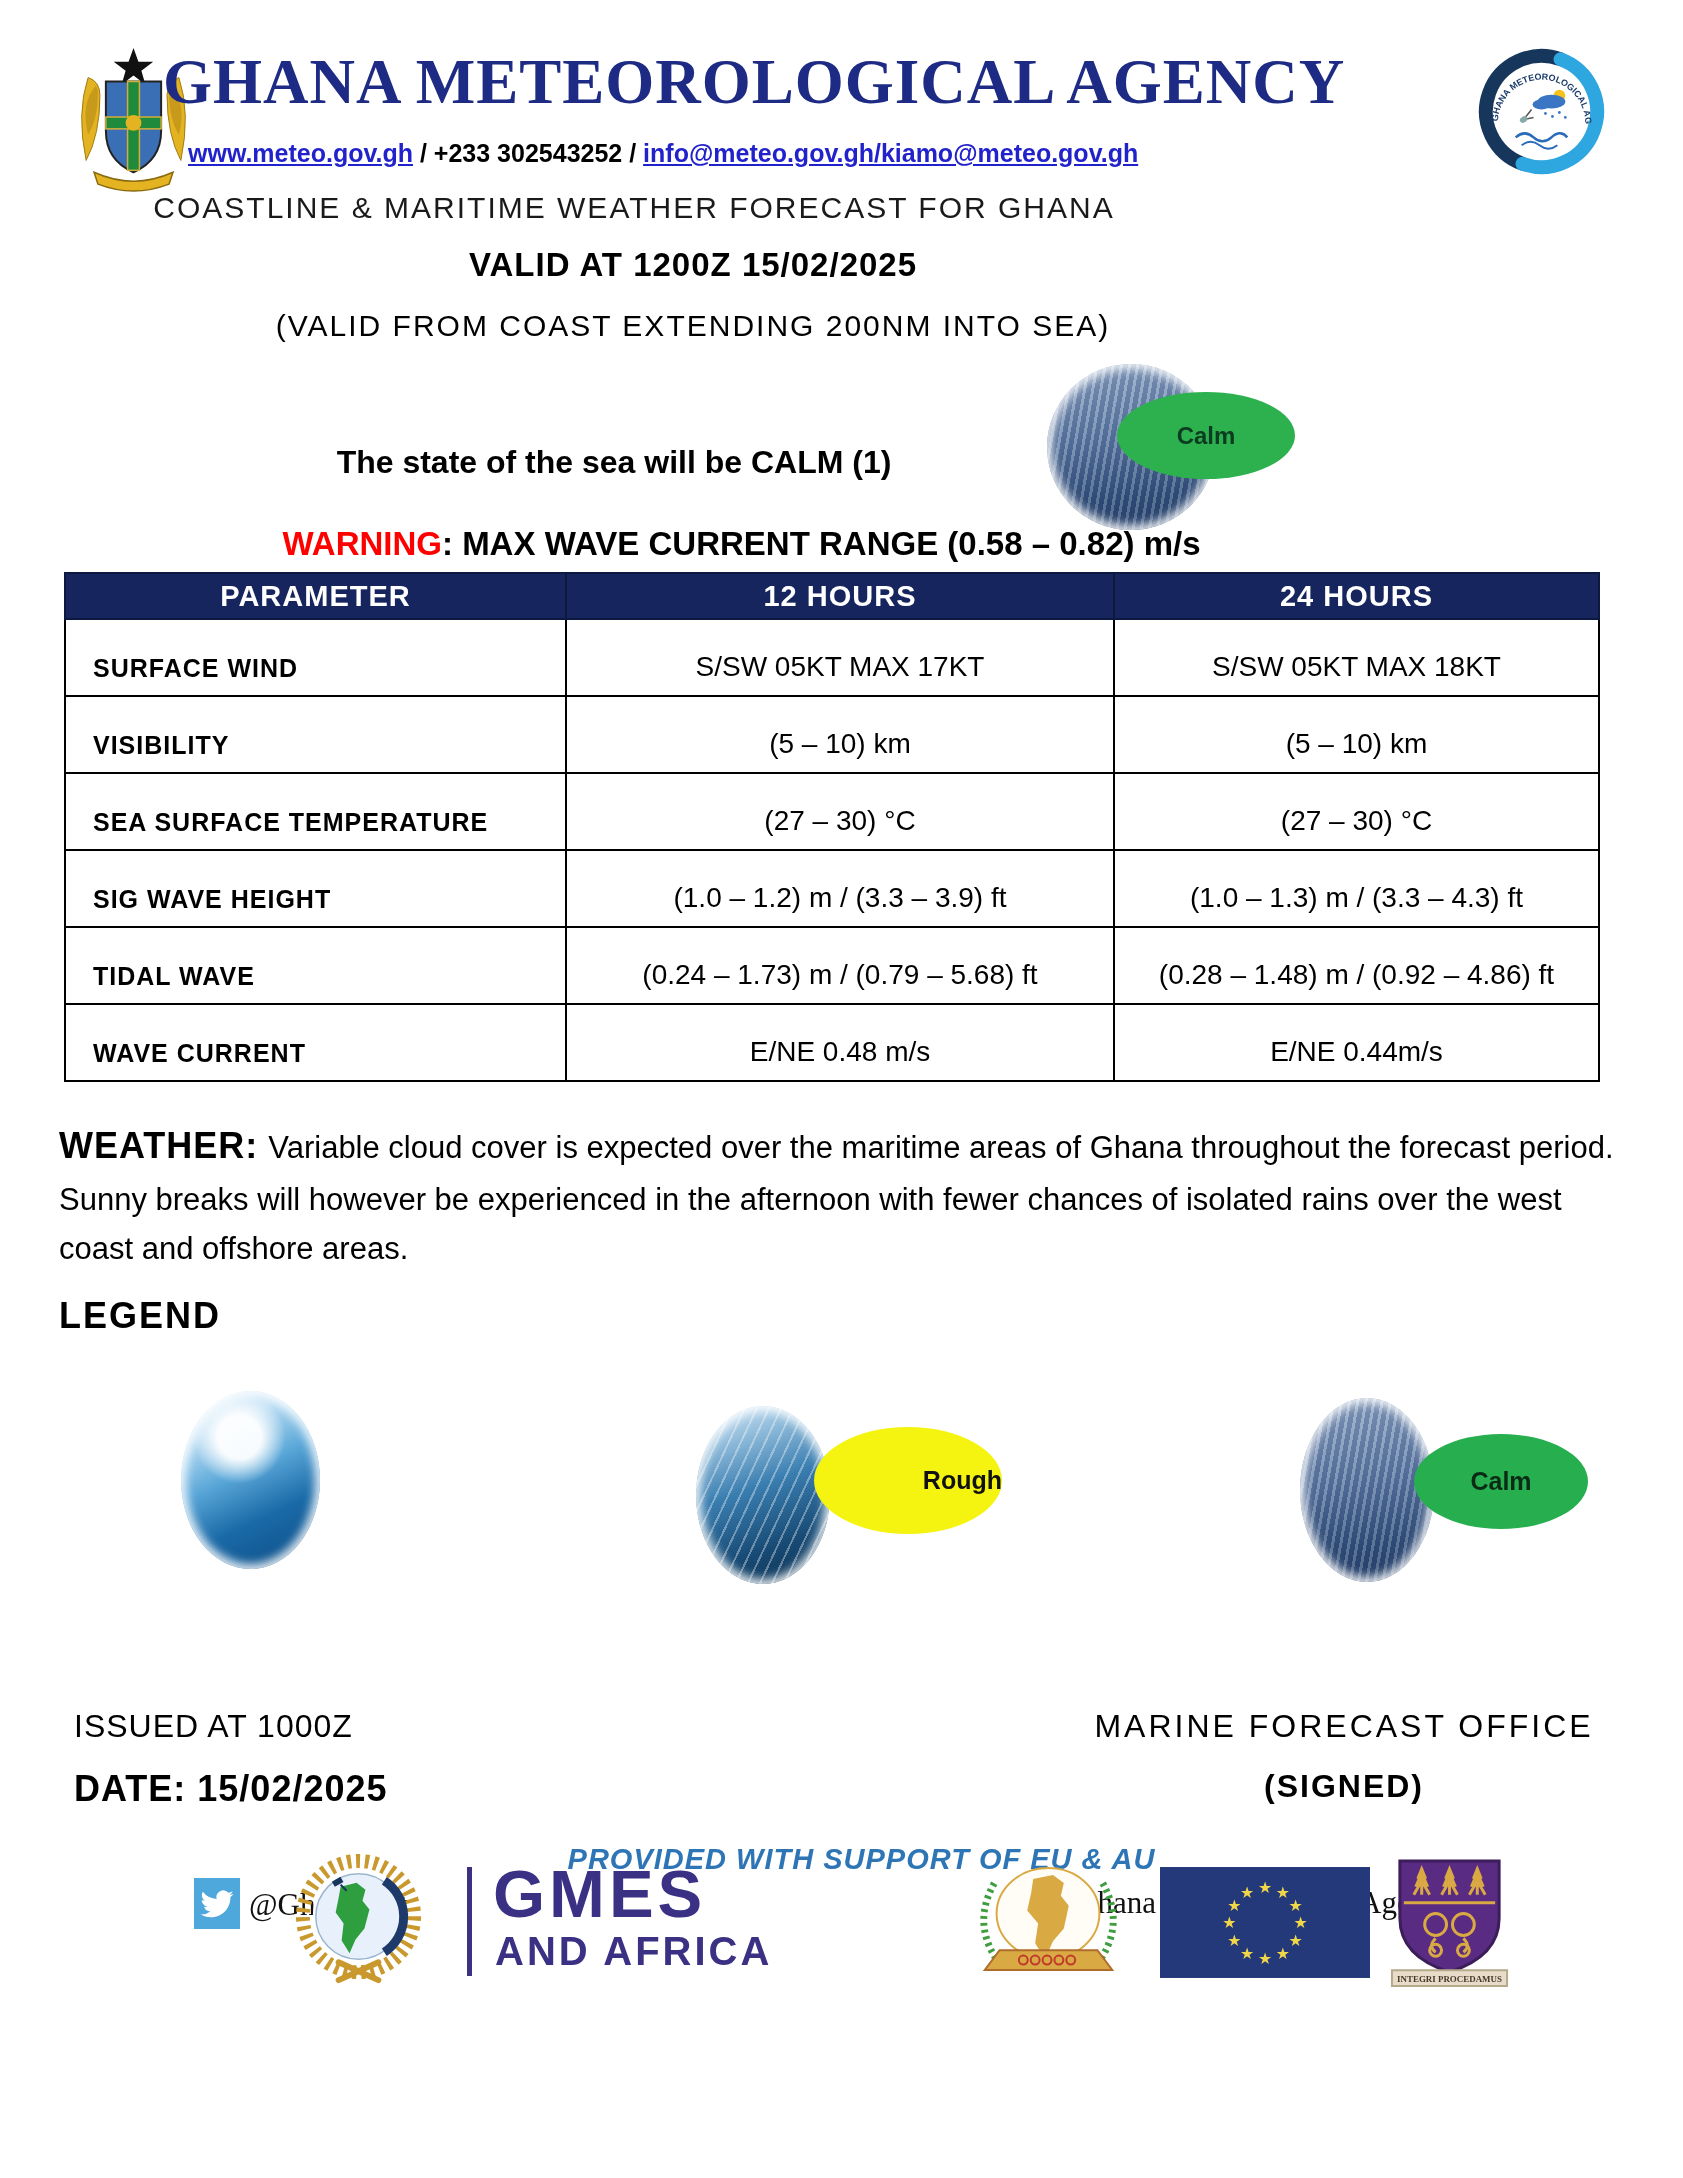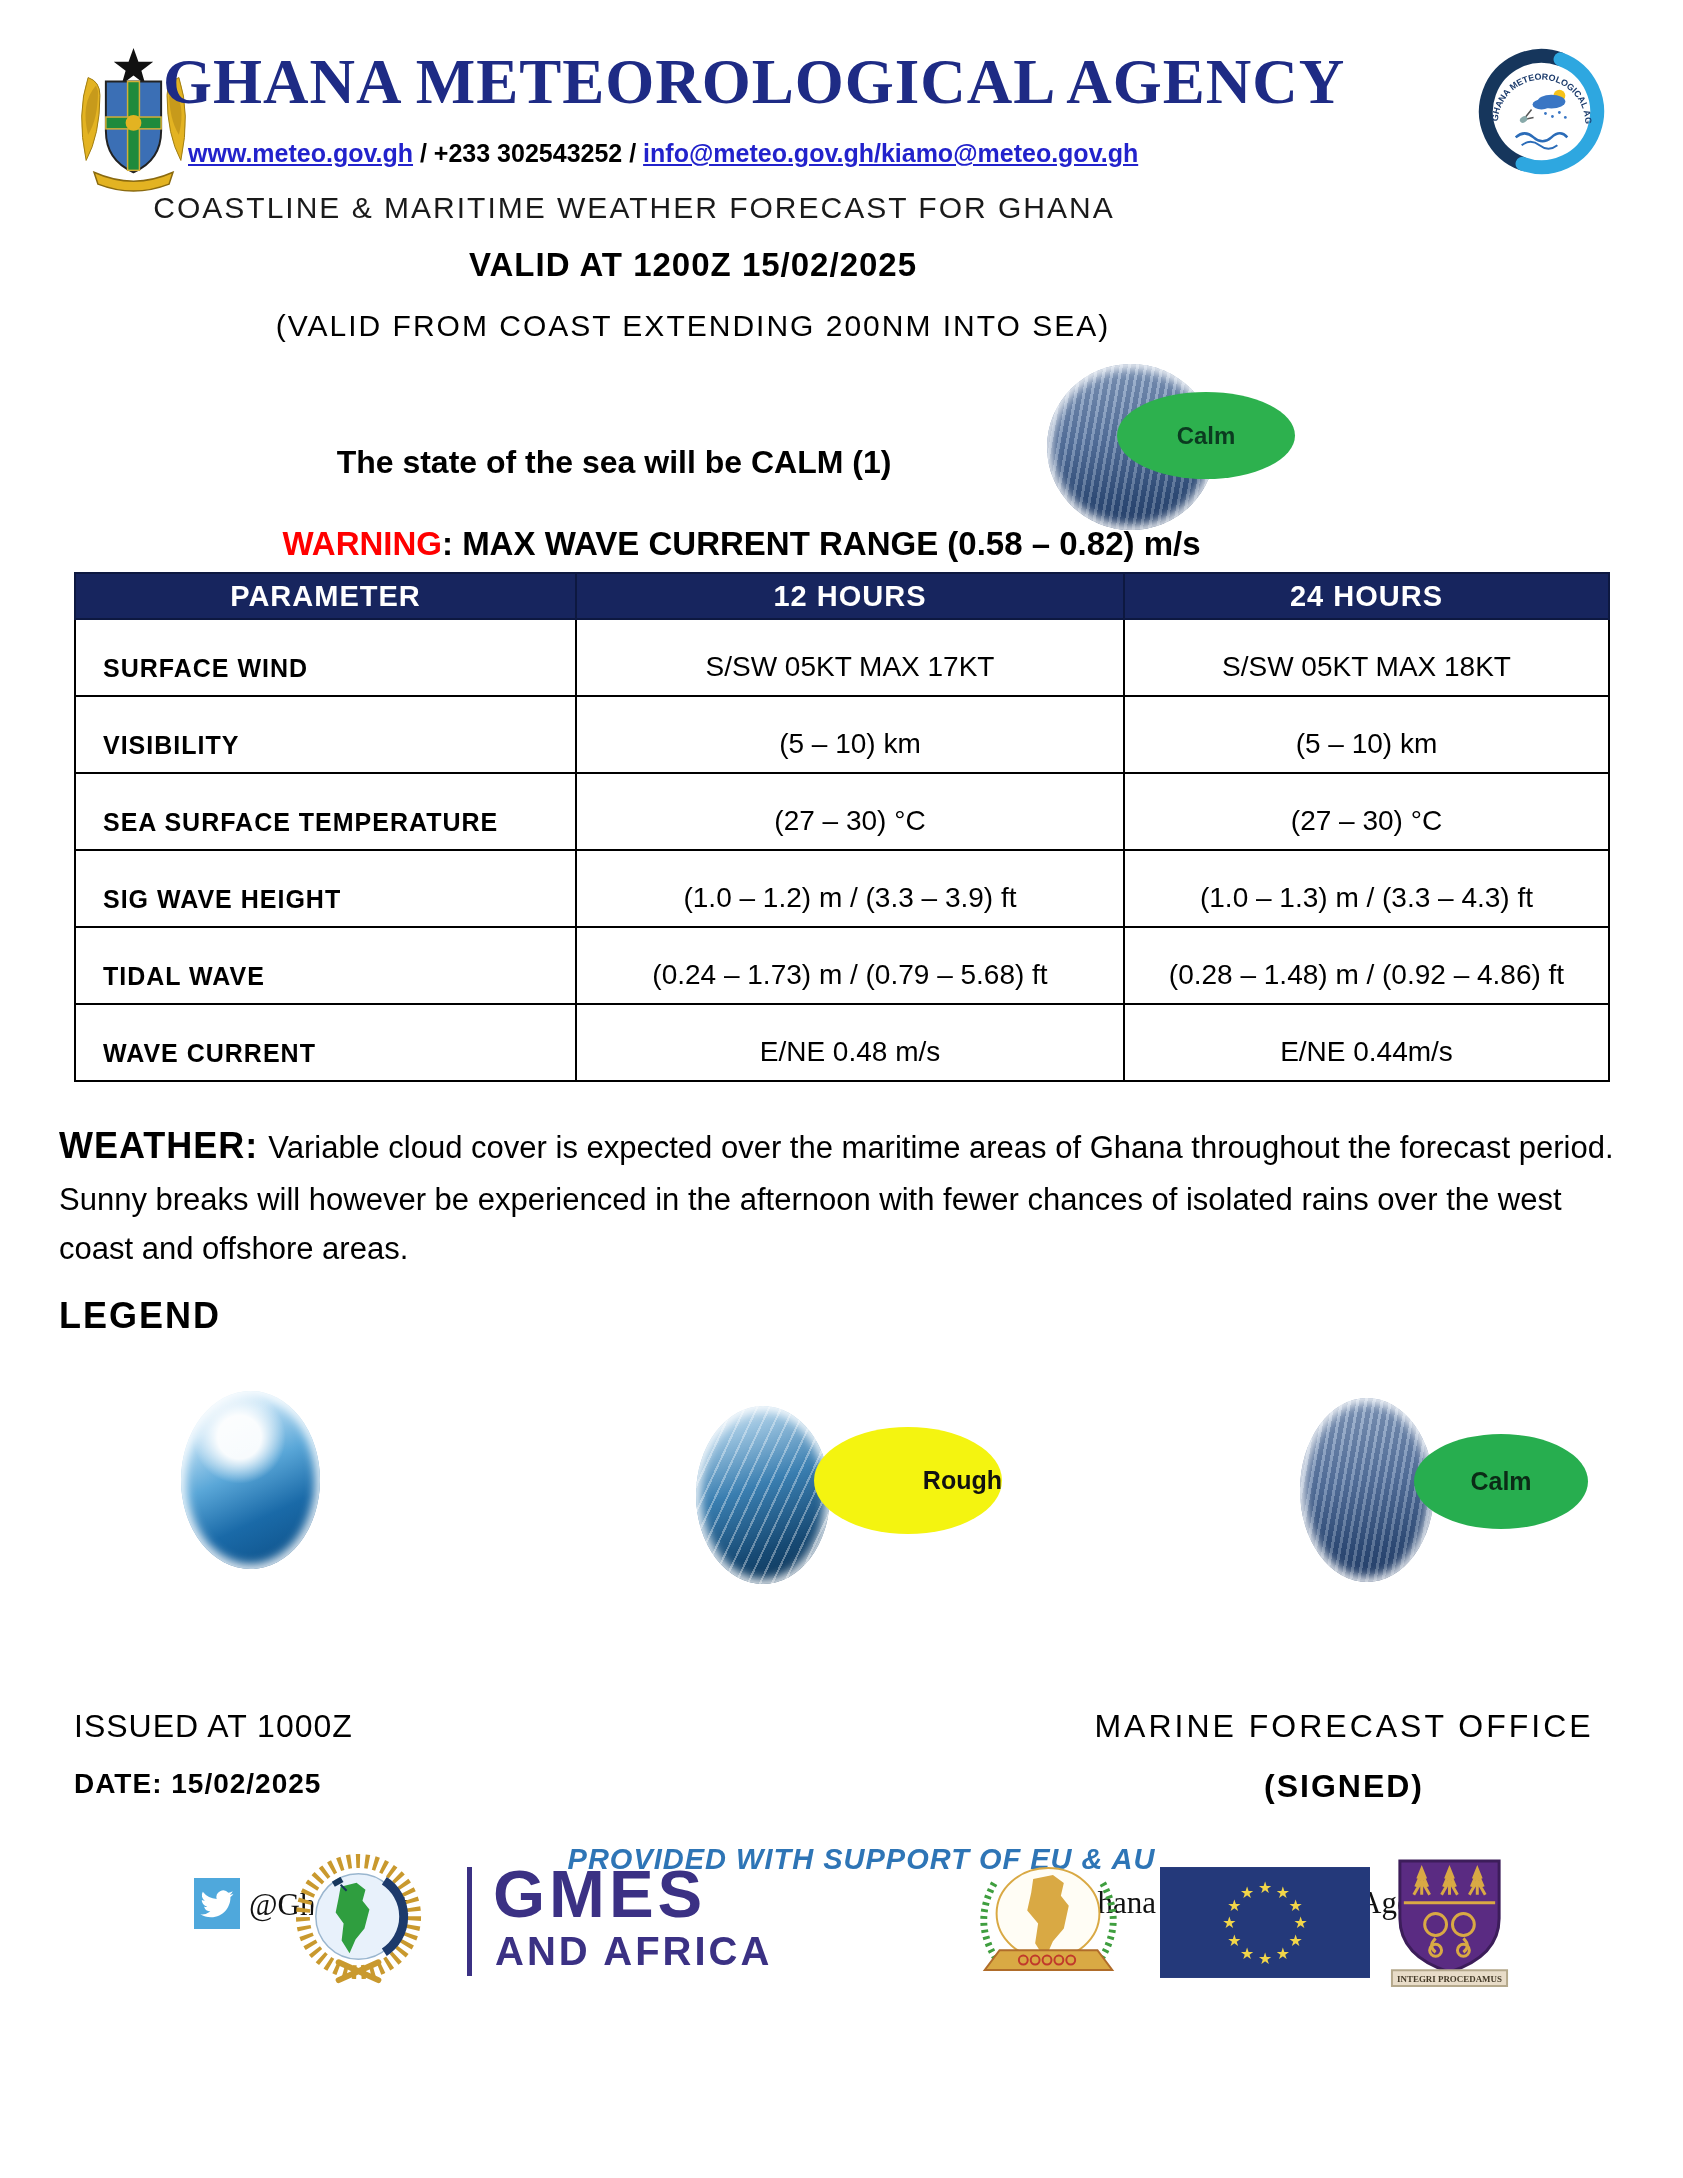--- a/index.html
+++ b/index.html
@@ -68,21 +68,21 @@
     font-size:32px; font-weight:bold;
   }
   .warning-line {
     left:0; top:525px; width:1475px; text-align:center;
     font-size:33px; font-weight:bold; white-space:nowrap;
   }
   .warning-word { color:#ff0000;margin-left:8px; }
 
   
   .forecast-table {
-    position:absolute; left:74px; top:572px; width:1535px;
+    position:absolute; left:64px; top:572px; width:1535px;
     border-collapse:collapse; table-layout:fixed;
   }
   .forecast-table th, .forecast-table td { border:2px solid #000; }
   .forecast-table th {
     background:#17255e; color:#fff; font-size:29px; font-weight:bold;
     height:46px; text-align:center; letter-spacing:1px;
     border-color:#0d1840;
   }
   .forecast-table td { height:77px; vertical-align:bottom; padding-bottom:12px; }
   .td-param { font-weight:bold; font-size:25px; padding-left:27px; letter-spacing:1px; }
@@ -92,21 +92,21 @@
   .weather-para {
     left:59px; top:1117px; width:1569px;
     font-size:31px; line-height:1.6;
   }
   .weather-label { font-weight:bold; font-size:36px; letter-spacing:1px; margin-right:10px; }
   .legend-title { left:59px; top:1295px; font-size:36px; font-weight:bold; letter-spacing:2px; }
 
   
   .issued-at { left:74px; top:1708px; font-size:32px; letter-spacing:1px; }
   .office    { left:1079px; top:1708px; width:530px; text-align:center; font-size:32px; letter-spacing:3px; }
-  .date-line { left:74px; top:1768px; font-size:28px; font-weight:bold; letter-spacing:1px; }
+  .date-line { left:74px; top:1768px; font-size:36px; font-weight:bold; letter-spacing:1px; }
   .signed    { left:1079px; top:1768px; width:530px; text-align:center; font-size:32px; font-weight:bold; letter-spacing:2px; }
   .support   {
     left:0; top:1843px; width:1723px; text-align:center;
     font-size:29px; font-weight:bold; font-style:italic; color:#2e75b6; letter-spacing:1px;
   }
   .social-text { font-family:"Liberation Serif", serif; font-size:31px; color:#111; text-decoration:none; }
   .tw-box { left:194px; top:1878px; width:46px; height:51px; background:#4fa8dc; }
   .fb-box { left:1025px; top:1878px; width:44px; height:50px; background:#3a589b;
             color:#fff; display:flex; align-items:flex-end; justify-content:center;
             font-family:"Liberation Serif", serif; font-weight:bold; font-size:40px; line-height:0.95; }

